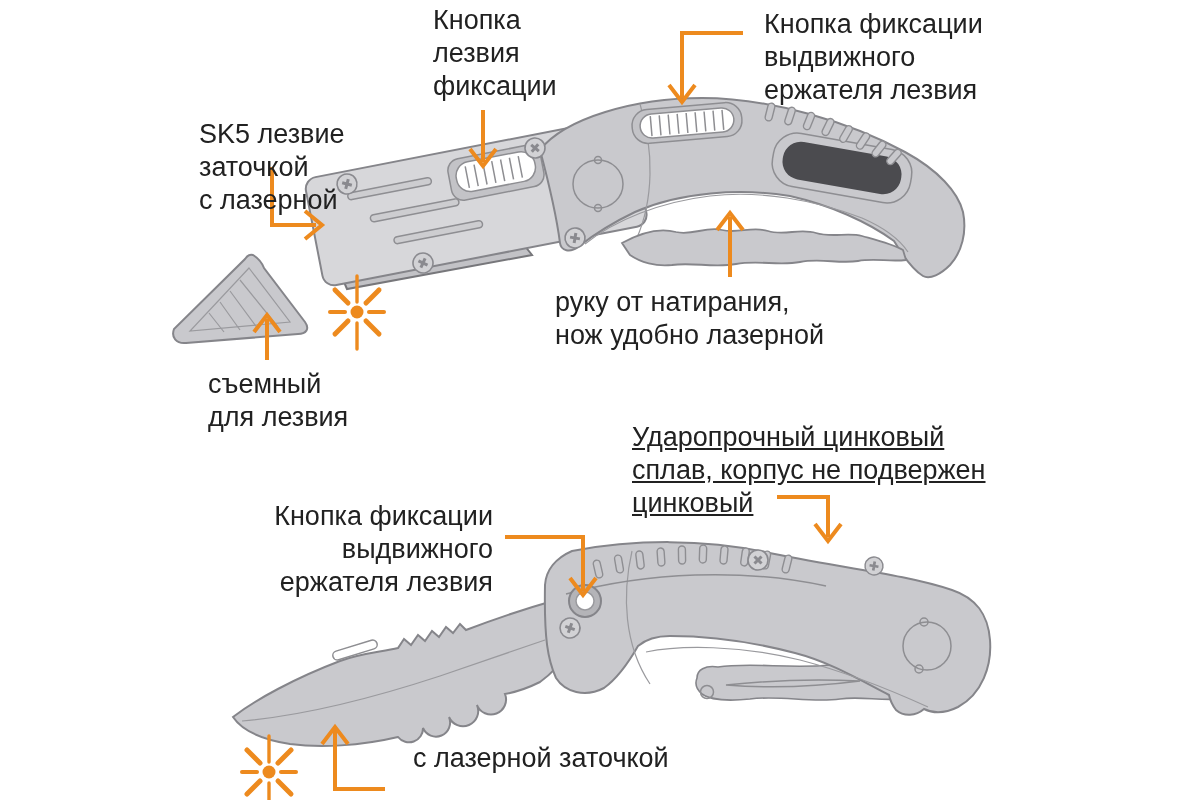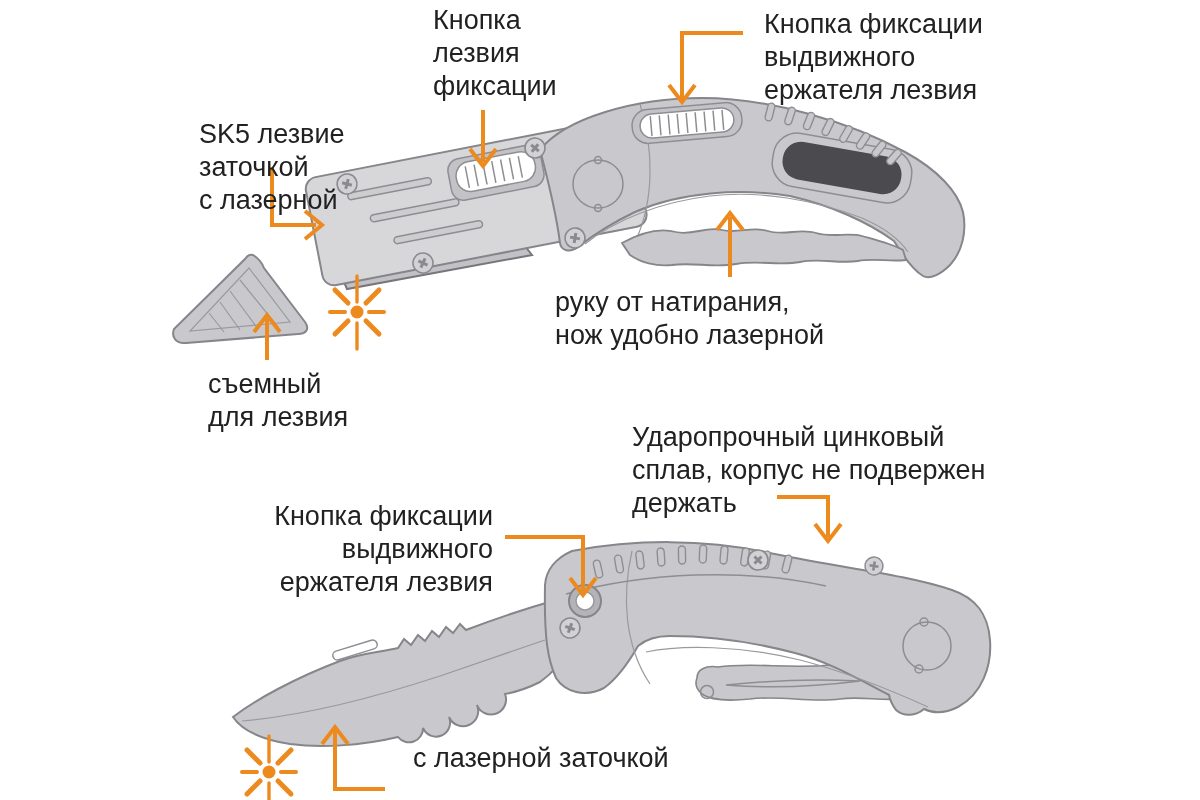--- a/index.html
+++ b/index.html
@@ -273,24 +273,24 @@
   <div class="label" style="left:555px;top:286px;">
     <span>руку от натирания,</span>
     <span>нож удобно лазерной</span>
   </div>
 
   <div class="label" style="left:208px;top:368px;">
     <span>съемный</span>
     <span>для лезвия</span>
   </div>
 
-  <div class="label" style="left:632px;top:421px;">
+  <div class="label" style="left:632px;top:421px;text-decoration:underline;">
     <span>Ударопрочный цинковый</span>
     <span>сплав, корпус не подвержен</span>
-    <span>держать</span>
+    <span>цинковый</span>
   </div>
 
   <div class="label right" style="right:707px;top:500px;">
     <span>Кнопка фиксации</span>
     <span>выдвижного</span>
     <span>ержателя лезвия</span>
   </div>
 
   <div class="label" style="left:413px;top:742px;">
     <span>с лазерной заточкой</span>

